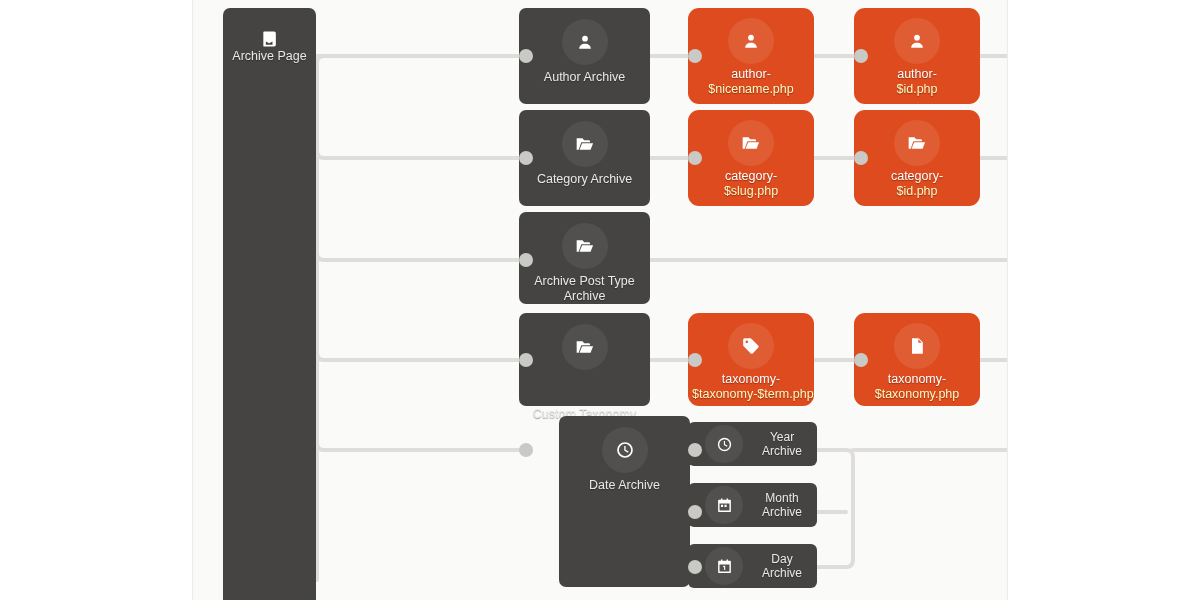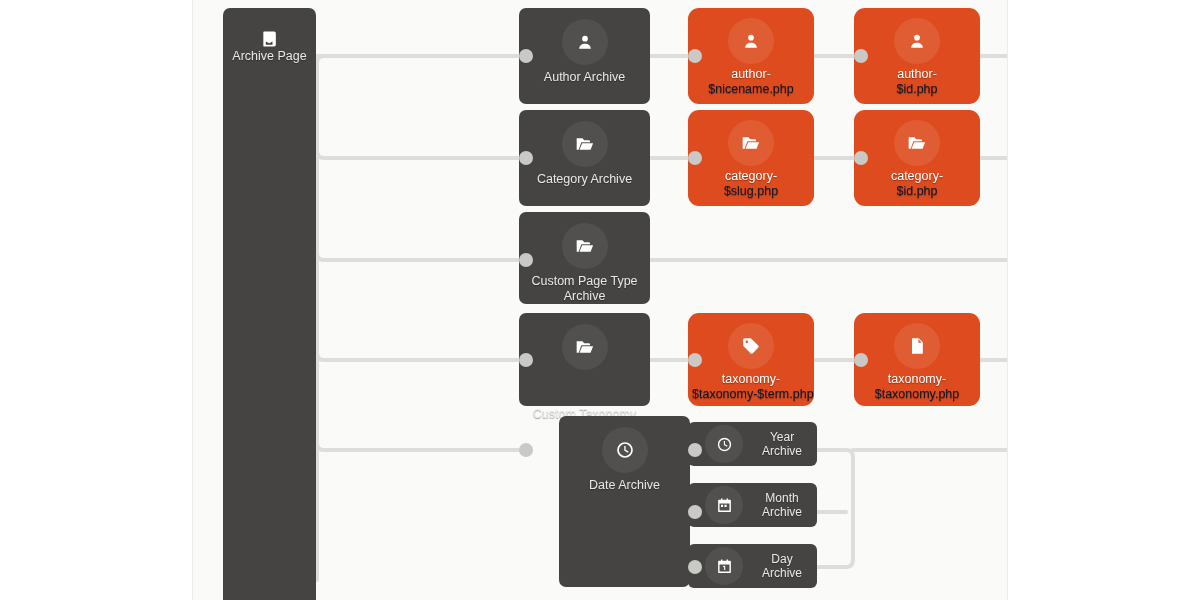--- a/index.html
+++ b/index.html
@@ -75,21 +75,21 @@
   .node .label {
     color: #e9e9e7;
     font-size: 12.5px;
     line-height: 15px;
     text-align: center;
     white-space: nowrap;
     text-shadow: 0 1px 1px rgba(0,0,0,0.35);
   }
 
   .node.orange .label { color: #ffffff; }
-  .node .label .var { color: #0f172a; display: block; }
+  .node .label .var { color: #fef9c3; display: block; }
 
   
   #n-archive-page {
     left: 30px;
     top: 8px;
     width: 93px;
     height: 620px;
     padding-top: 8px;
   }
   #n-archive-page .label {
@@ -242,21 +242,21 @@
     </div>
 
     <div class="node dark col2 twoline" id="n-cpt-archive">
       <span class="ico">
         <svg viewBox="0 0 24 24">
             <path d="M2 5h7l2 2.4h5.6A1.4 1.4 0 0 1 18 8.8v1.1H7.6L4.4 19H2z"></path>
             <path d="M8.5 11h13.2l-3 8H5.5z"></path>
           </svg>
       </span>
       <span class="label">
-        <span>Custom Page Type</span><br>
+        <span>Archive Post Type</span><br>
         <span>Archive</span>
       </span>
     </div>
 
     <div class="node dark col2 twoline" id="n-taxonomy-archive">
       <span class="ico">
         <svg viewBox="0 0 24 24">
             <path d="M2 5h7l2 2.4h5.6A1.4 1.4 0 0 1 18 8.8v1.1H7.6L4.4 19H2z"></path>
             <path d="M8.5 11h13.2l-3 8H5.5z"></path>
           </svg>

